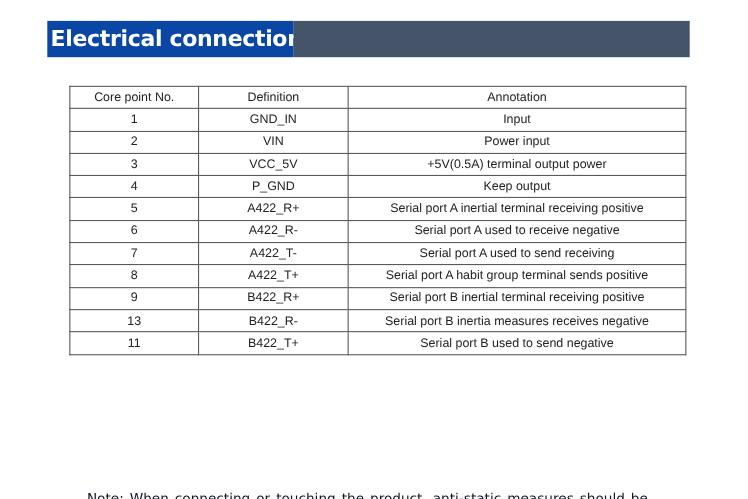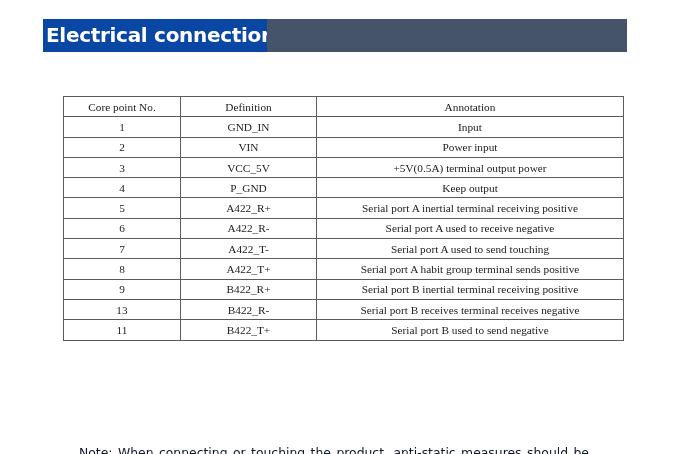--- a/index.html
+++ b/index.html
@@ -13,23 +13,23 @@
   }
   .title-blue {
     width: 224px; height: 100%; background: #0a46a3; color: #ffffff;
     font-weight: bold; font-size: 20px; line-height: 33px; padding-left: 3px;
     box-sizing: border-box; white-space: nowrap; letter-spacing: -0.3px;
   }
   .title-gray {
     flex: 1; height: 100%; background: #46546a;
   }
   table.conn {
-    position: absolute; left: 63px; top: 96px; width: 560px;
+    position: absolute; left: 63px; top: 78px; width: 560px;
     border-collapse: collapse; table-layout: fixed;
-    font-family: Liberation Serif, serif; font-size: 11.3px; color: #222;
+    font-family: Liberation Sans, sans-serif; font-size: 11.3px; color: #222;
   }
   table.conn td, table.conn th {
     border: 1px solid #5a5a5a; height: 19.3px; padding: 0; text-align: center;
     font-weight: normal; white-space: nowrap; overflow: hidden;
   }
   table.conn th { color: #222; }
   col.c1 { width: 117px; }
   col.c2 { width: 136px; }
   col.c3 { width: 307px; }
   .note {
@@ -85,36 +85,36 @@
         <td>Serial port A inertial terminal receiving positive</td>
       </tr>
     <tr>
         <td>6</td>
         <td>A422_R-</td>
         <td>Serial port A used to receive negative</td>
       </tr>
     <tr>
         <td>7</td>
         <td>A422_T-</td>
-        <td>Serial port A used to send touching</td>
+        <td>Serial port A used to send receiving</td>
       </tr>
     <tr>
         <td>8</td>
         <td>A422_T+</td>
         <td>Serial port A habit group terminal sends positive</td>
       </tr>
     <tr>
         <td>9</td>
         <td>B422_R+</td>
         <td>Serial port B inertial terminal receiving positive</td>
       </tr>
     <tr>
         <td>13</td>
         <td>B422_R-</td>
-        <td>Serial port B receives terminal receives negative</td>
+        <td>Serial port B inertia measures receives negative</td>
       </tr>
     <tr>
         <td>11</td>
         <td>B422_T+</td>
         <td>Serial port B used to send negative</td>
       </tr>
   </tbody>
 </table>
 
 <div class="note">Note: When connecting or touching the product, anti-static measures should be taken in.</div>

